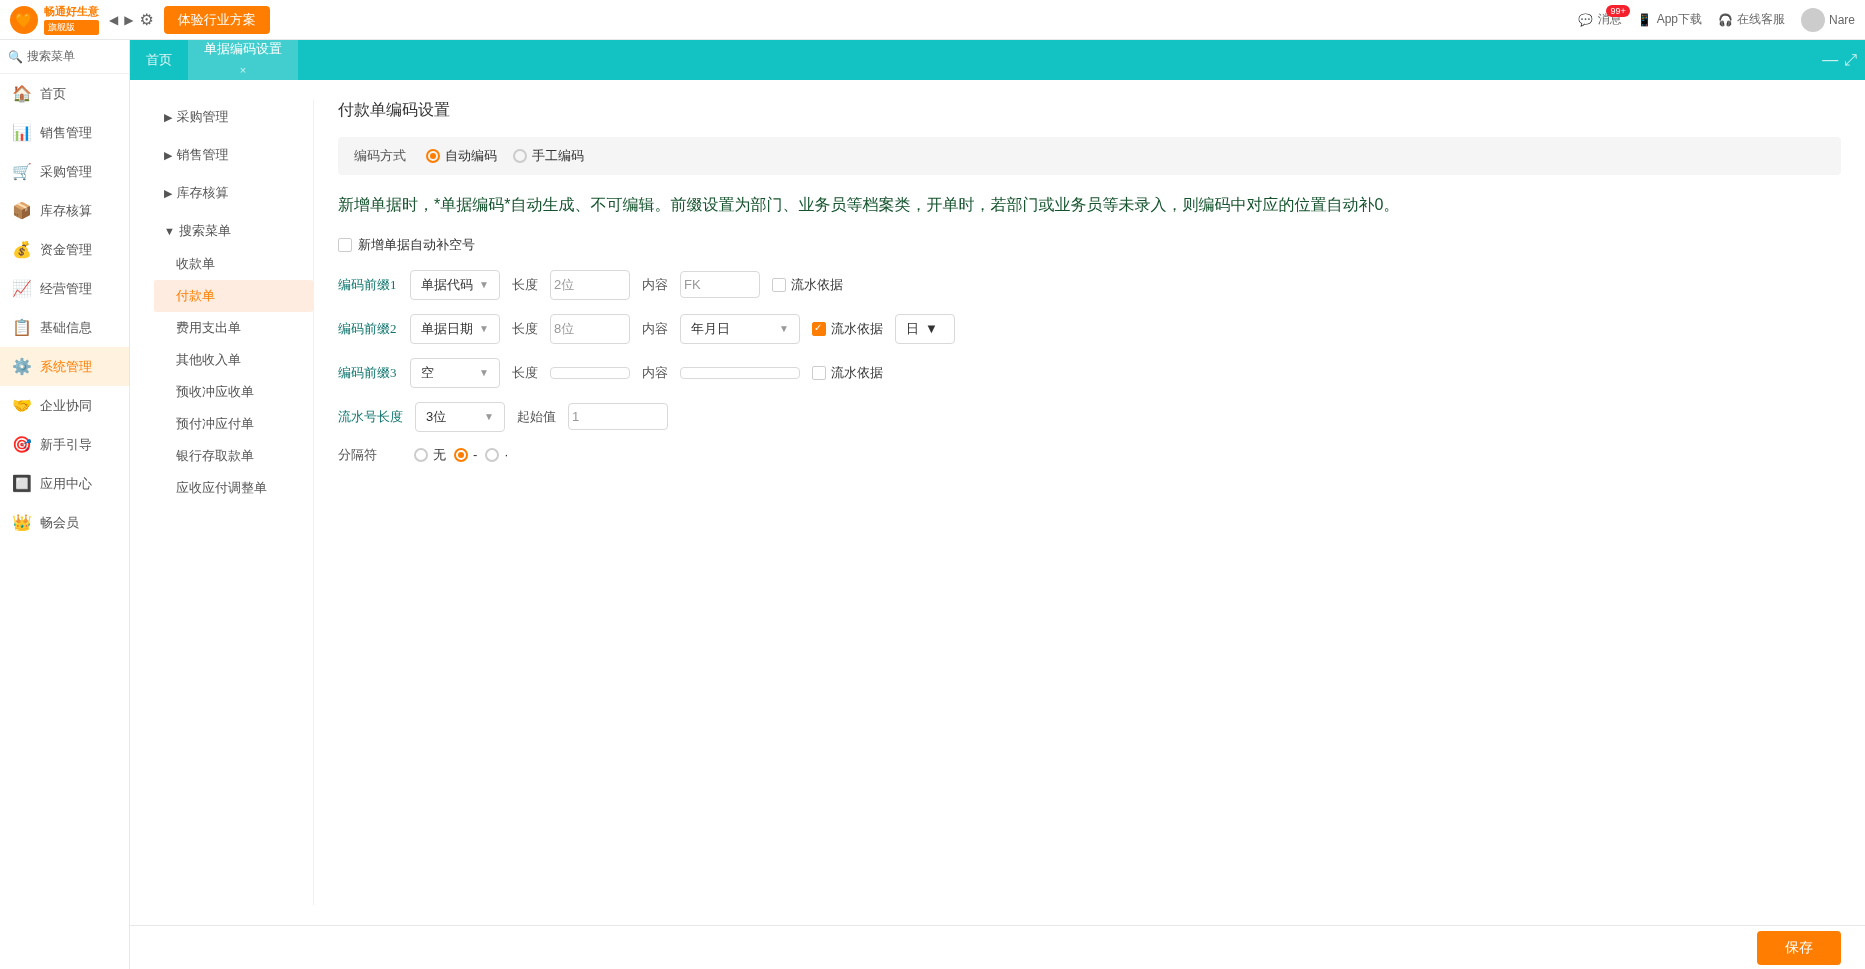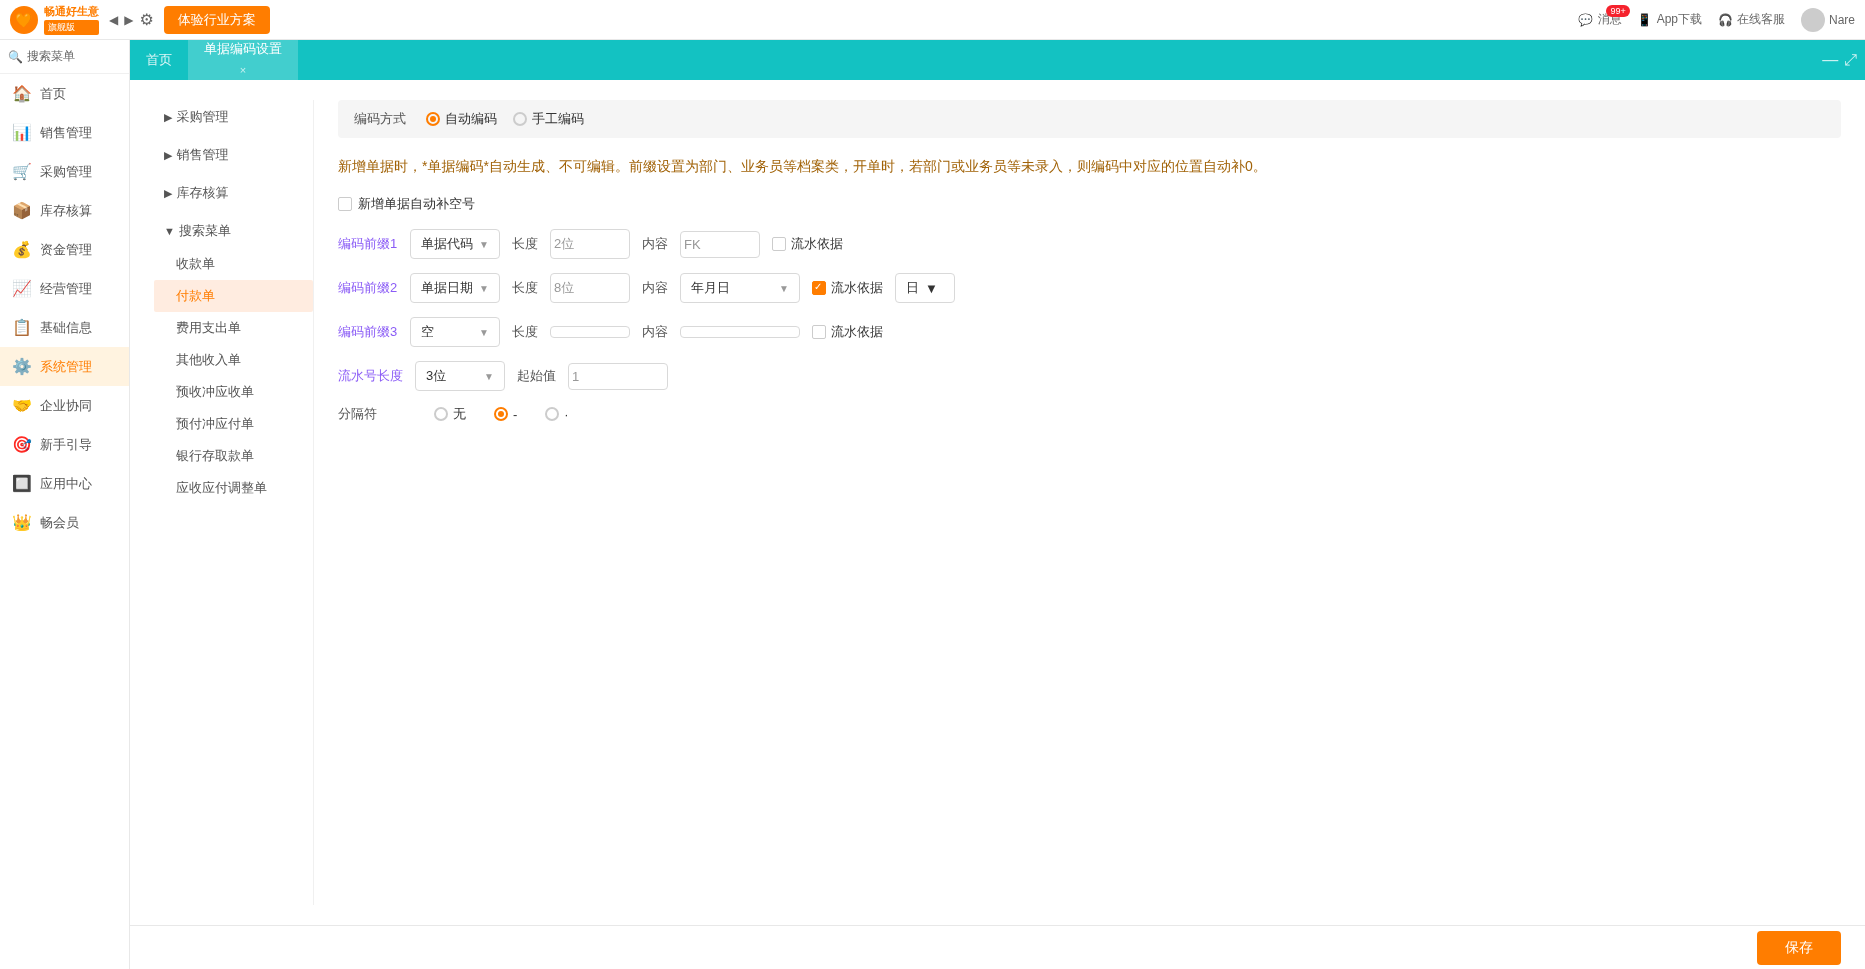--- a/index.html
+++ b/index.html
@@ -158,21 +158,21 @@
     .radio-dot {
       width: 14px; height: 14px;
       border-radius: 50%;
       border: 2px solid #ccc;
       display: flex; align-items: center; justify-content: center;
     }
     .radio-dot.checked { border-color: #ff7d00; }
     .radio-dot.checked::after { content: ''; width: 6px; height: 6px; border-radius: 50%; background: #ff7d00; }
 
     
-    .desc-text { font-size: 14px; color: #a16207; margin-bottom: 16px; line-height: 1.8; }
+    .desc-text { font-size: 16px; color: #14532d; margin-bottom: 16px; line-height: 1.8; }
 
     
     .preview-box {
       border: 2px dashed #ffb87a;
       background: #fff8f5;
       border-radius: 4px;
       padding: 16px 24px;
       display: inline-block;
       margin-bottom: 16px;
       min-width: 280px;
@@ -191,21 +191,21 @@
     }
     .checkbox-label { font-size: 13px; color: #333; }
 
     
     .config-row {
       display: flex;
       align-items: center;
       gap: 12px;
       margin-bottom: 14px;
     }
-    .config-label { font-size: 13px; color: #8b5cf6; min-width: 60px; }
+    .config-label { font-size: 13px; color: #0f766e; min-width: 60px; font-family: Liberation Serif, serif; }
     .config-select {
       border: 1px solid #d9d9d9;
       border-radius: 4px;
       padding: 5px 10px;
       font-size: 13px;
       background: #fff;
       cursor: pointer;
       display: flex;
       align-items: center;
       gap: 6px;
@@ -239,21 +239,21 @@
     }
     .checkbox-inline .cb.checked::after {
       content: '✓';
       color: white;
       font-size: 10px;
       position: absolute;
       top: -1px;
       left: 1px;
     }
 
-    .separator-row { display: flex; align-items: center; gap: 28px; margin-top: 8px; }
+    .separator-row { display: flex; align-items: center; gap: 8px; margin-top: 8px; }
     .sep-label { font-size: 13px; color: #555; min-width: 60px; }
 
     
     .bottom-bar {
       height: 44px;
       background: #fff;
       border-top: 1px solid #e8e8e8;
       display: flex;
       align-items: center;
       justify-content: flex-end;
@@ -430,20 +430,21 @@
             <div class="sub-menu-item">费用支出单</div>
             <div class="sub-menu-item">其他收入单</div>
             <div class="sub-menu-item">预收冲应收单</div>
             <div class="sub-menu-item">预付冲应付单</div>
             <div class="sub-menu-item">银行存取款单</div>
             <div class="sub-menu-item">应收应付调整单</div>
           </div>
         </div>
 
         <div class="main-content">
+          <div class="page-title">付款单编码设置</div>
 
           
           <div class="encoding-mode-bar">
             <span class="encoding-label">编码方式</span>
             <div class="radio-group">
               <label class="radio-item">
                 <div class="radio-dot checked"></div>
                 <span>自动编码</span>
               </label>
               <label class="radio-item">

